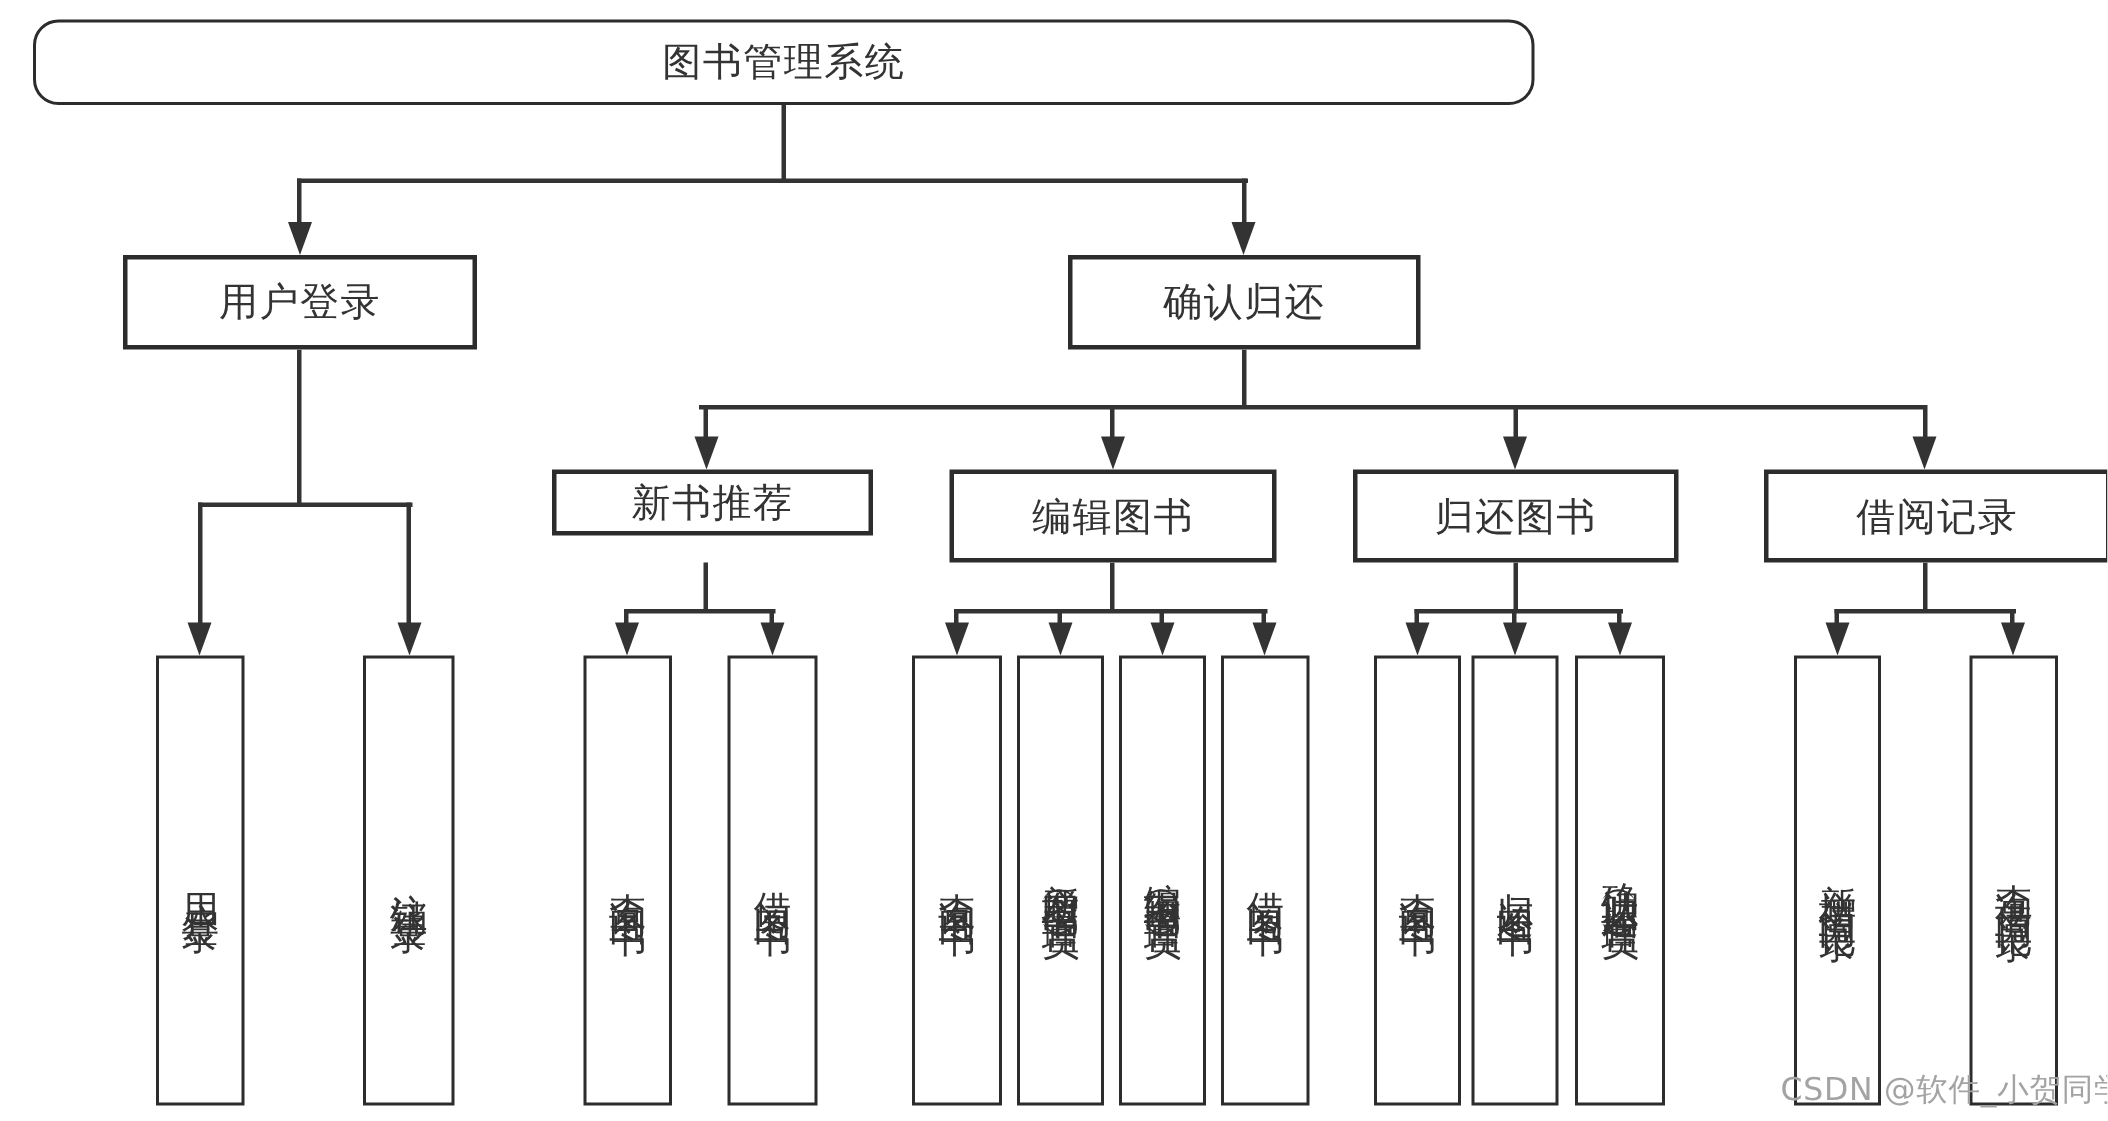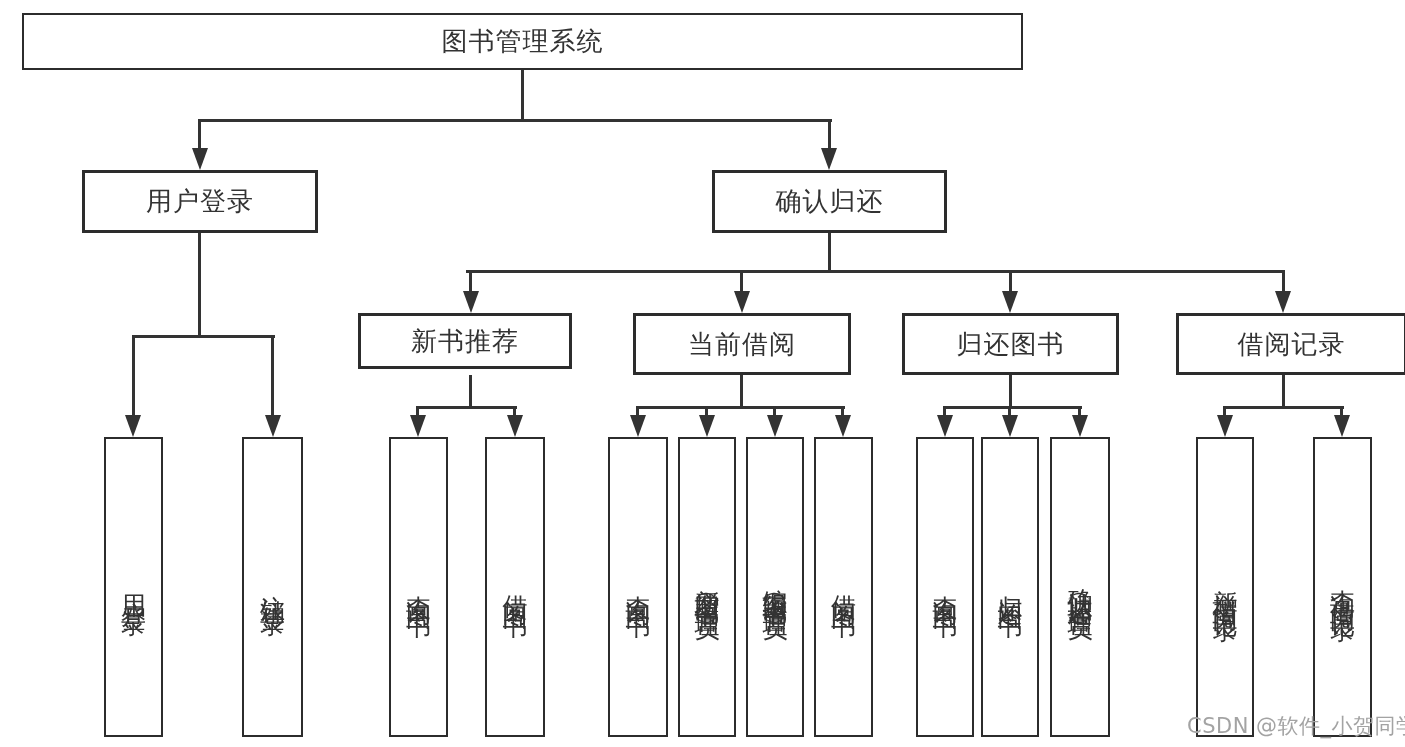--- a/index.html
+++ b/index.html
@@ -6,21 +6,21 @@
   .stage{
     position:relative;width:1405px;height:747px;background:#ffffff;
     font-family:"DejaVu Sans","Liberation Sans",sans-serif;overflow:hidden;
   }
   
   .hbox{
     position:absolute;box-sizing:border-box;background:#ffffff;
     border:3px solid #2c2c2c;display:flex;align-items:center;justify-content:center;
     font-size:26px;color:#333333;letter-spacing:1px;z-index:2;
   }
-  .hbox.b2{border-width:2px;}
+  .hbox.b2{border-width:2px;border-radius:17px;}
   
   .vbox{
     position:absolute;box-sizing:border-box;background:#ffffff;
     border:2px solid #2c2c2c;top:437px;height:300px;
     display:flex;align-items:center;justify-content:center;
     writing-mode:vertical-rl;text-orientation:mixed;
     font-size:25px;line-height:1;letter-spacing:6px;color:#333333;z-index:2;
   }
   
   .vl{position:absolute;width:3px;background:#333333;z-index:1;}
@@ -98,22 +98,22 @@
   <div class="vl" style="left:1223px;top:406px;height:11px;"></div>
   <div class="ar" style="left:1217px;top:415px;"></div>
   <div class="vl" style="left:1340px;top:406px;height:11px;"></div>
   <div class="ar" style="left:1334px;top:415px;"></div>
 
   <div class="hbox b2" style="left:22px;top:13px;width:1001px;height:57px;">图书管理系统</div>
 
   <div class="hbox" style="left:82px;top:170px;width:236px;height:63px;">用户登录</div>
   <div class="hbox" style="left:712px;top:170px;width:235px;height:63px;">确认归还</div>
 
-  <div class="hbox" style="left:358px;top:313px;width:214px;height:56px;">新书推荐</div>
-  <div class="hbox" style="left:633px;top:313px;width:218px;height:62px;">当前借阅</div>
+  <div class="hbox" style="left:368px;top:313px;width:214px;height:44px;">新书推荐</div>
+  <div class="hbox" style="left:633px;top:313px;width:218px;height:62px;">编辑图书</div>
   <div class="hbox" style="left:902px;top:313px;width:217px;height:62px;">归还图书</div>
   <div class="hbox" style="left:1176px;top:313px;width:231px;height:62px;">借阅记录</div>
 
   <div class="vbox" style="left:104px;width:59px;">用户登录</div>
   <div class="vbox" style="left:242px;width:61px;">注销登录</div>
 
   <div class="vbox" style="left:389px;width:59px;">查询图书</div>
   <div class="vbox" style="left:485px;width:60px;">借阅图书</div>
 
   <div class="vbox" style="left:608px;width:60px;">查询图书</div>

